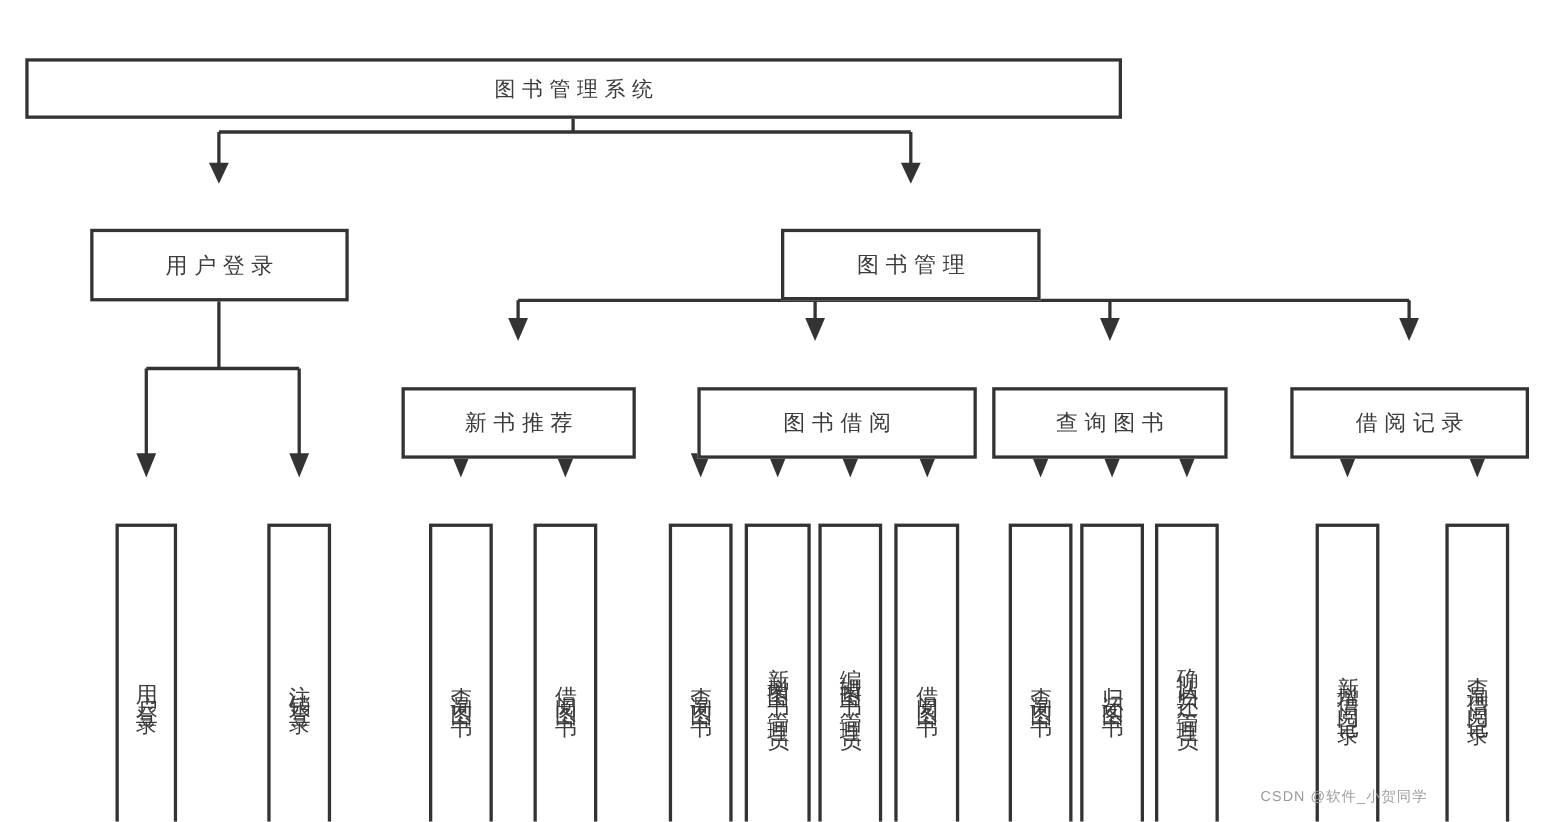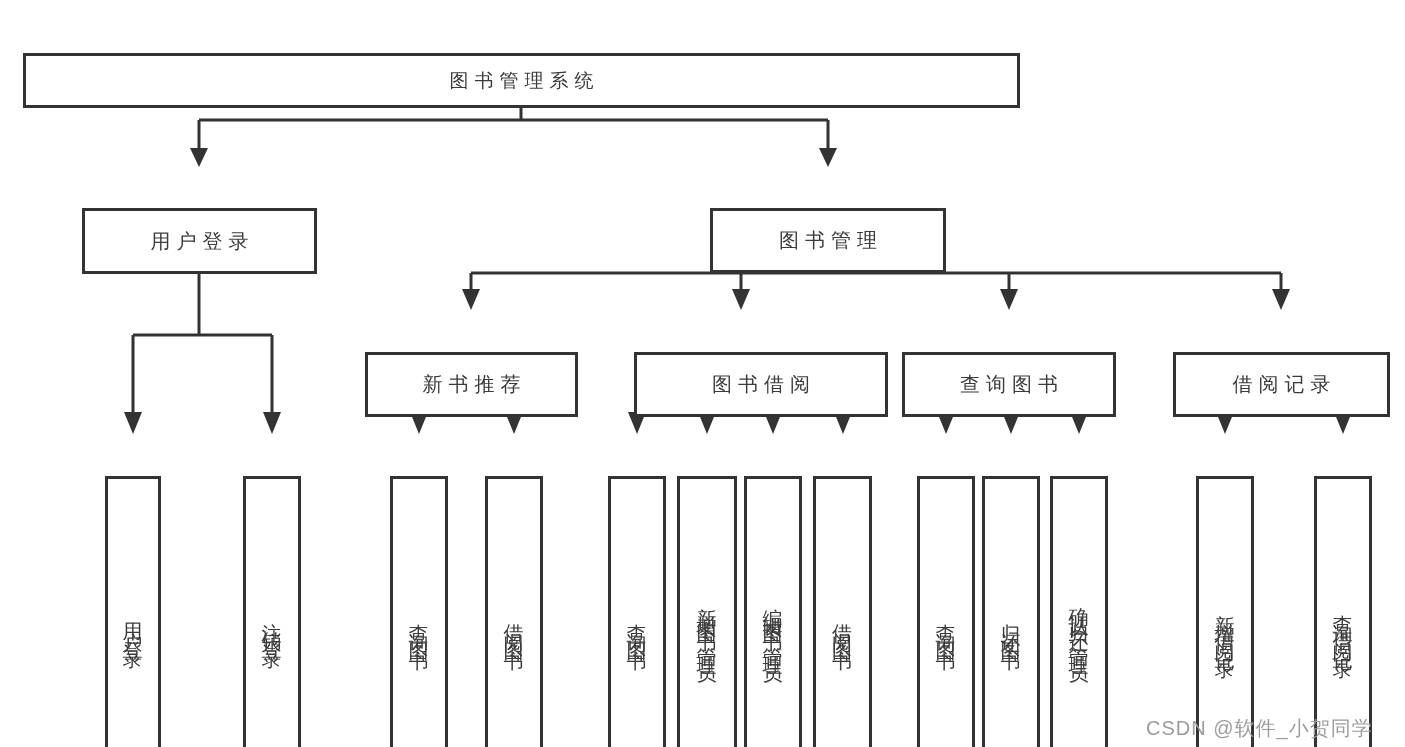--- a/index.html
+++ b/index.html
@@ -62,21 +62,21 @@
   #n-b13  { left: 813px; top: 436px; width: 59px;  height: 299px; }
   #n-b20  { left: 917px; top: 436px; width: 58px;  height: 299px; }
   #n-b21  { left: 982px; top: 436px; width: 58px;  height: 299px; }
   #n-b22  { left: 1050px;top: 436px; width: 58px;  height: 304px; letter-spacing: 8px; }
   #n-b30  { left: 1196px;top: 436px; width: 58px;  height: 299px; }
   #n-b31  { left: 1314px;top: 436px; width: 58px;  height: 299px; }
   .watermark {
     position: absolute;
     left: 1146px;
     top: 715px;
-    font-size: 20px;
+    font-size: 13px;
     letter-spacing: 1px;
     color: var(--watermark);
     white-space: nowrap;
     z-index: 5;
   }
 </style>
 </head>
 <body>
 
 <div class="canvas">

